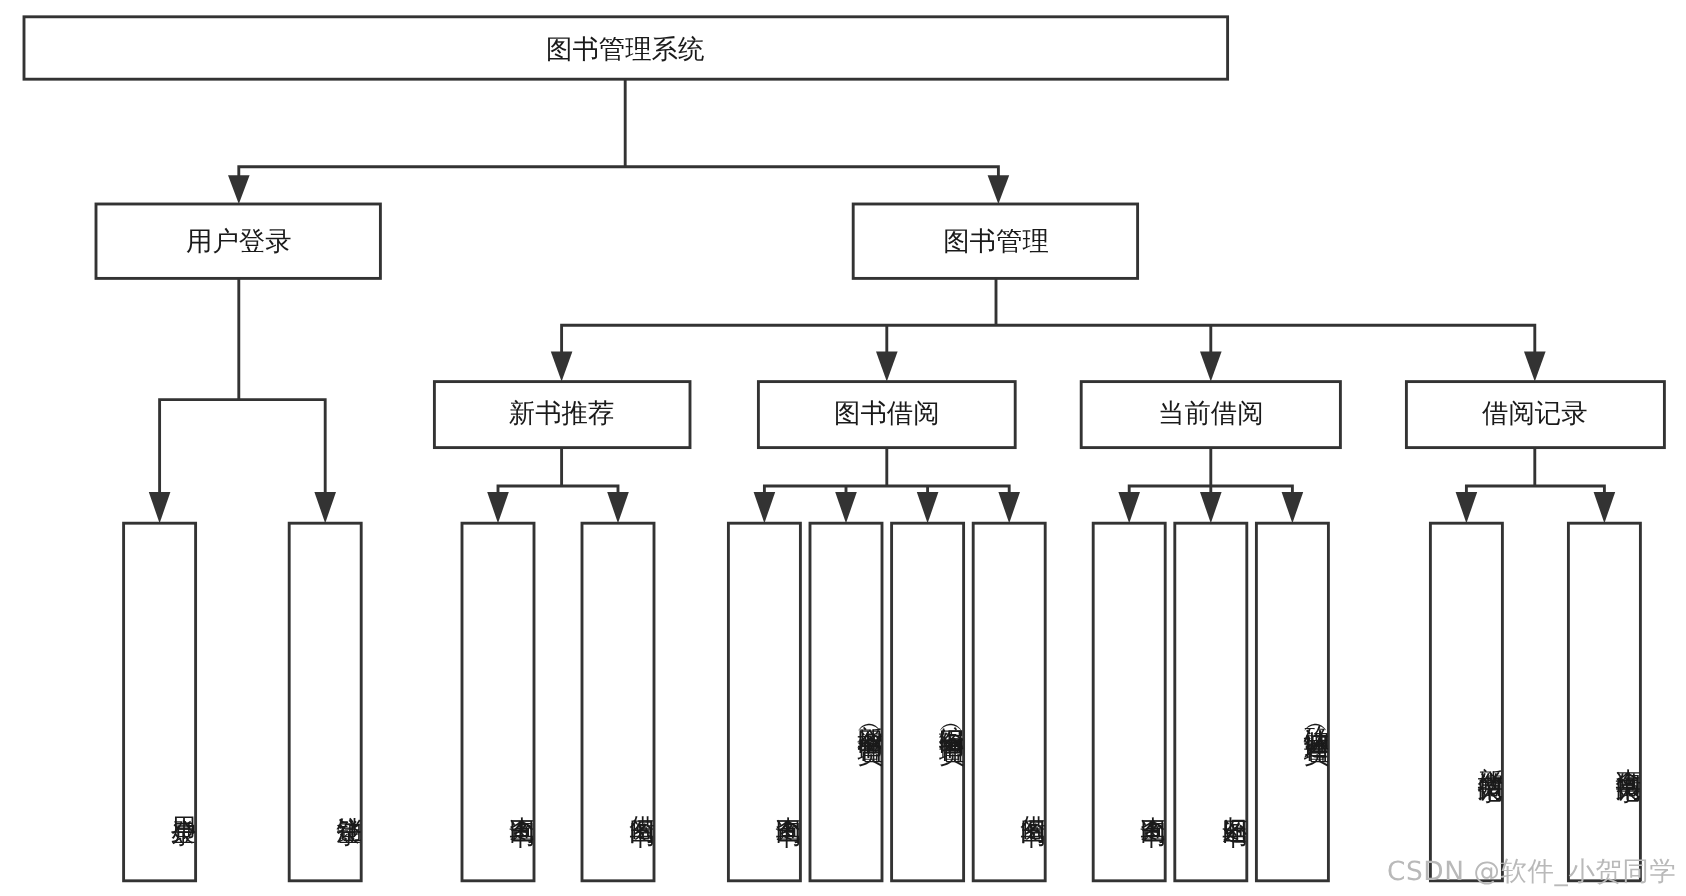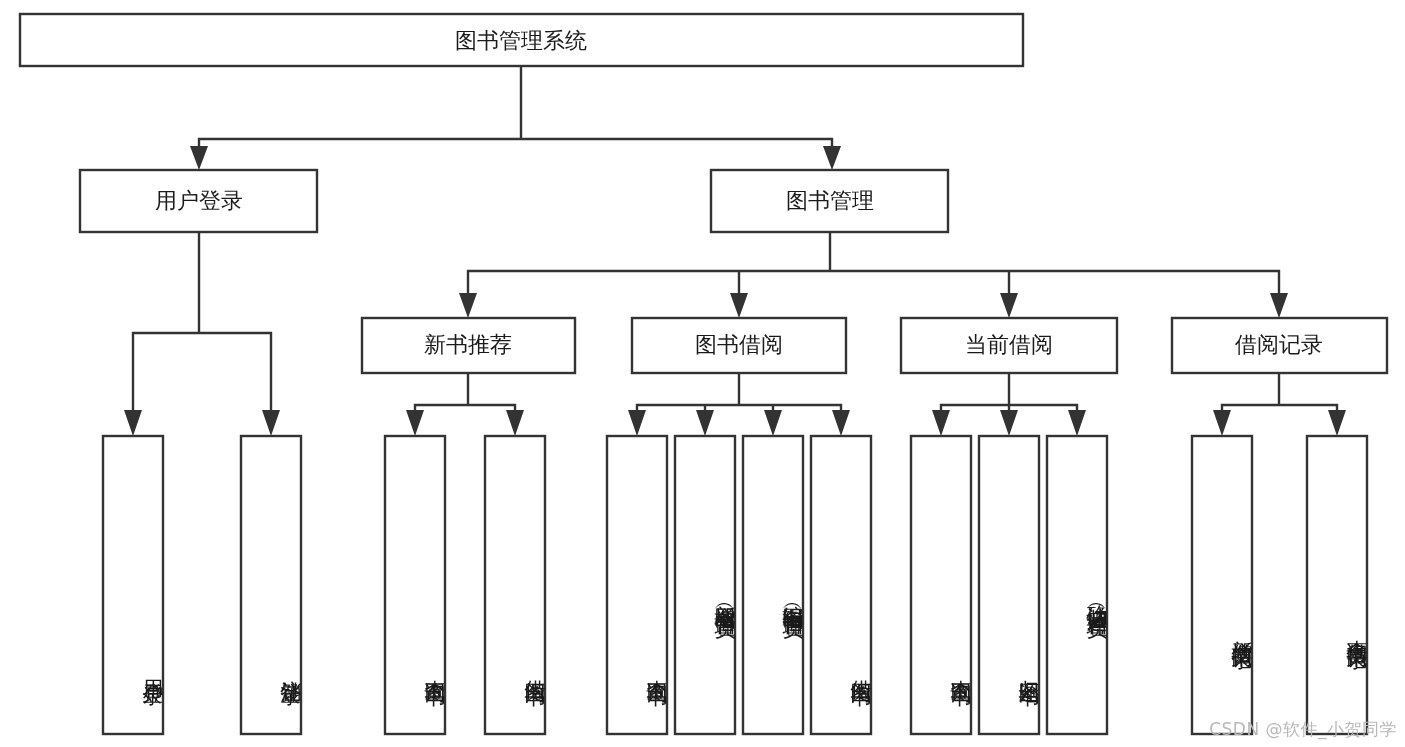--- a/index.html
+++ b/index.html
@@ -54,21 +54,21 @@
     align-items: flex-start;
     justify-content: center;
     white-space: nowrap;
     pointer-events: none;
   }
   .watermark {
     position: absolute;
     right: 8px;
     bottom: 6px;
     font-family: "DejaVu Sans", "Liberation Sans", sans-serif;
-    font-size: 17px;
+    font-size: 22px;
     color: #b9b9b9;
     white-space: nowrap;
     letter-spacing: 0.5px;
   }
 </style>
 </head>
 <body>
 
 <svg id="diagram" viewBox="0 0 1405 747">
 

